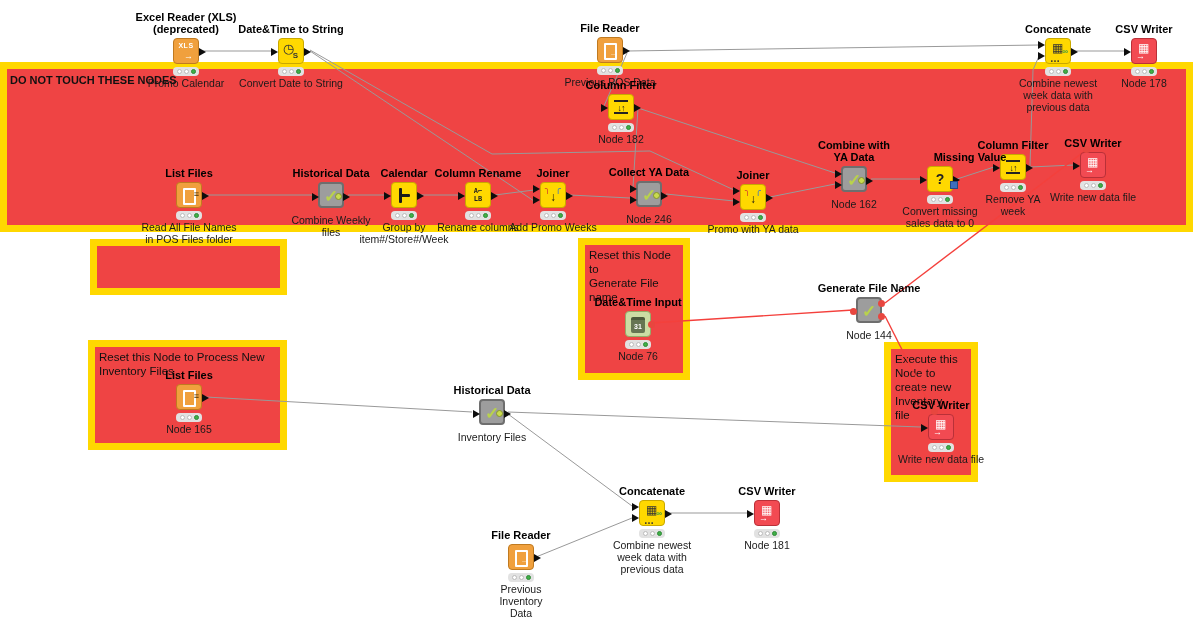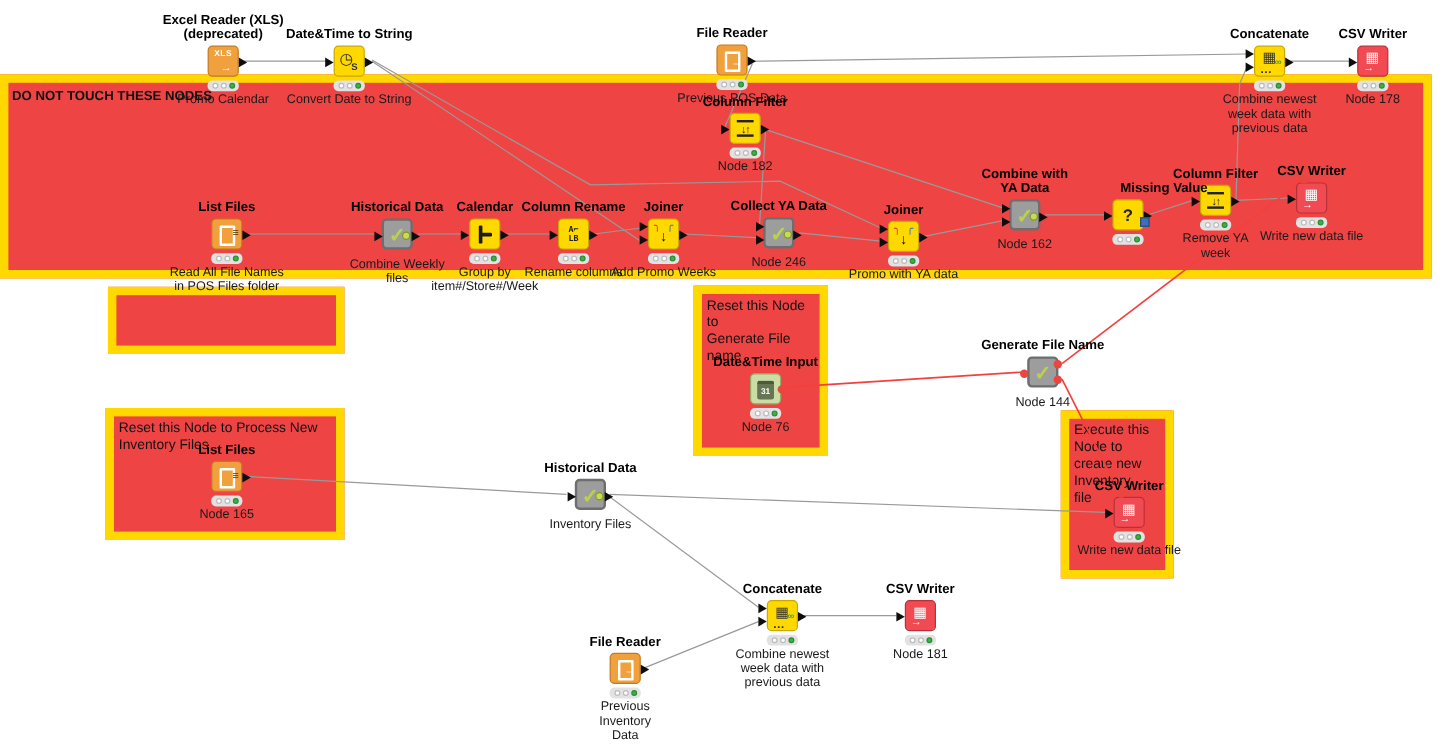--- a/index.html
+++ b/index.html
@@ -394,20 +394,24 @@
       </div>
       <span class="p-in pt-mid"></span>
       <span class="p-out pt-mid"></span>
       <span class="m-blue"></span>
     </div>
     <div class="status" style="left: 927px; top: 195px;">
       <i></i>
       <i></i>
       <i class="on"></i>
     </div>
+    <div class="nlabel" style="left: 875px; top: 206px;">
+      <div>Convert missing</div>
+      <div>sales data to 0</div>
+    </div>
     <div class="ntitle" style="left: 933px; top: 139px;">
       <div>Column Filter</div>
     </div>
     <div class="node yellow" style="left: 1000px; top: 154px;">
       <div class="nicon">
         <span class="t-cf">↓↑</span>
       </div>
       <span class="p-in pt-mid"></span>
       <span class="p-out pt-mid"></span>
     </div>

